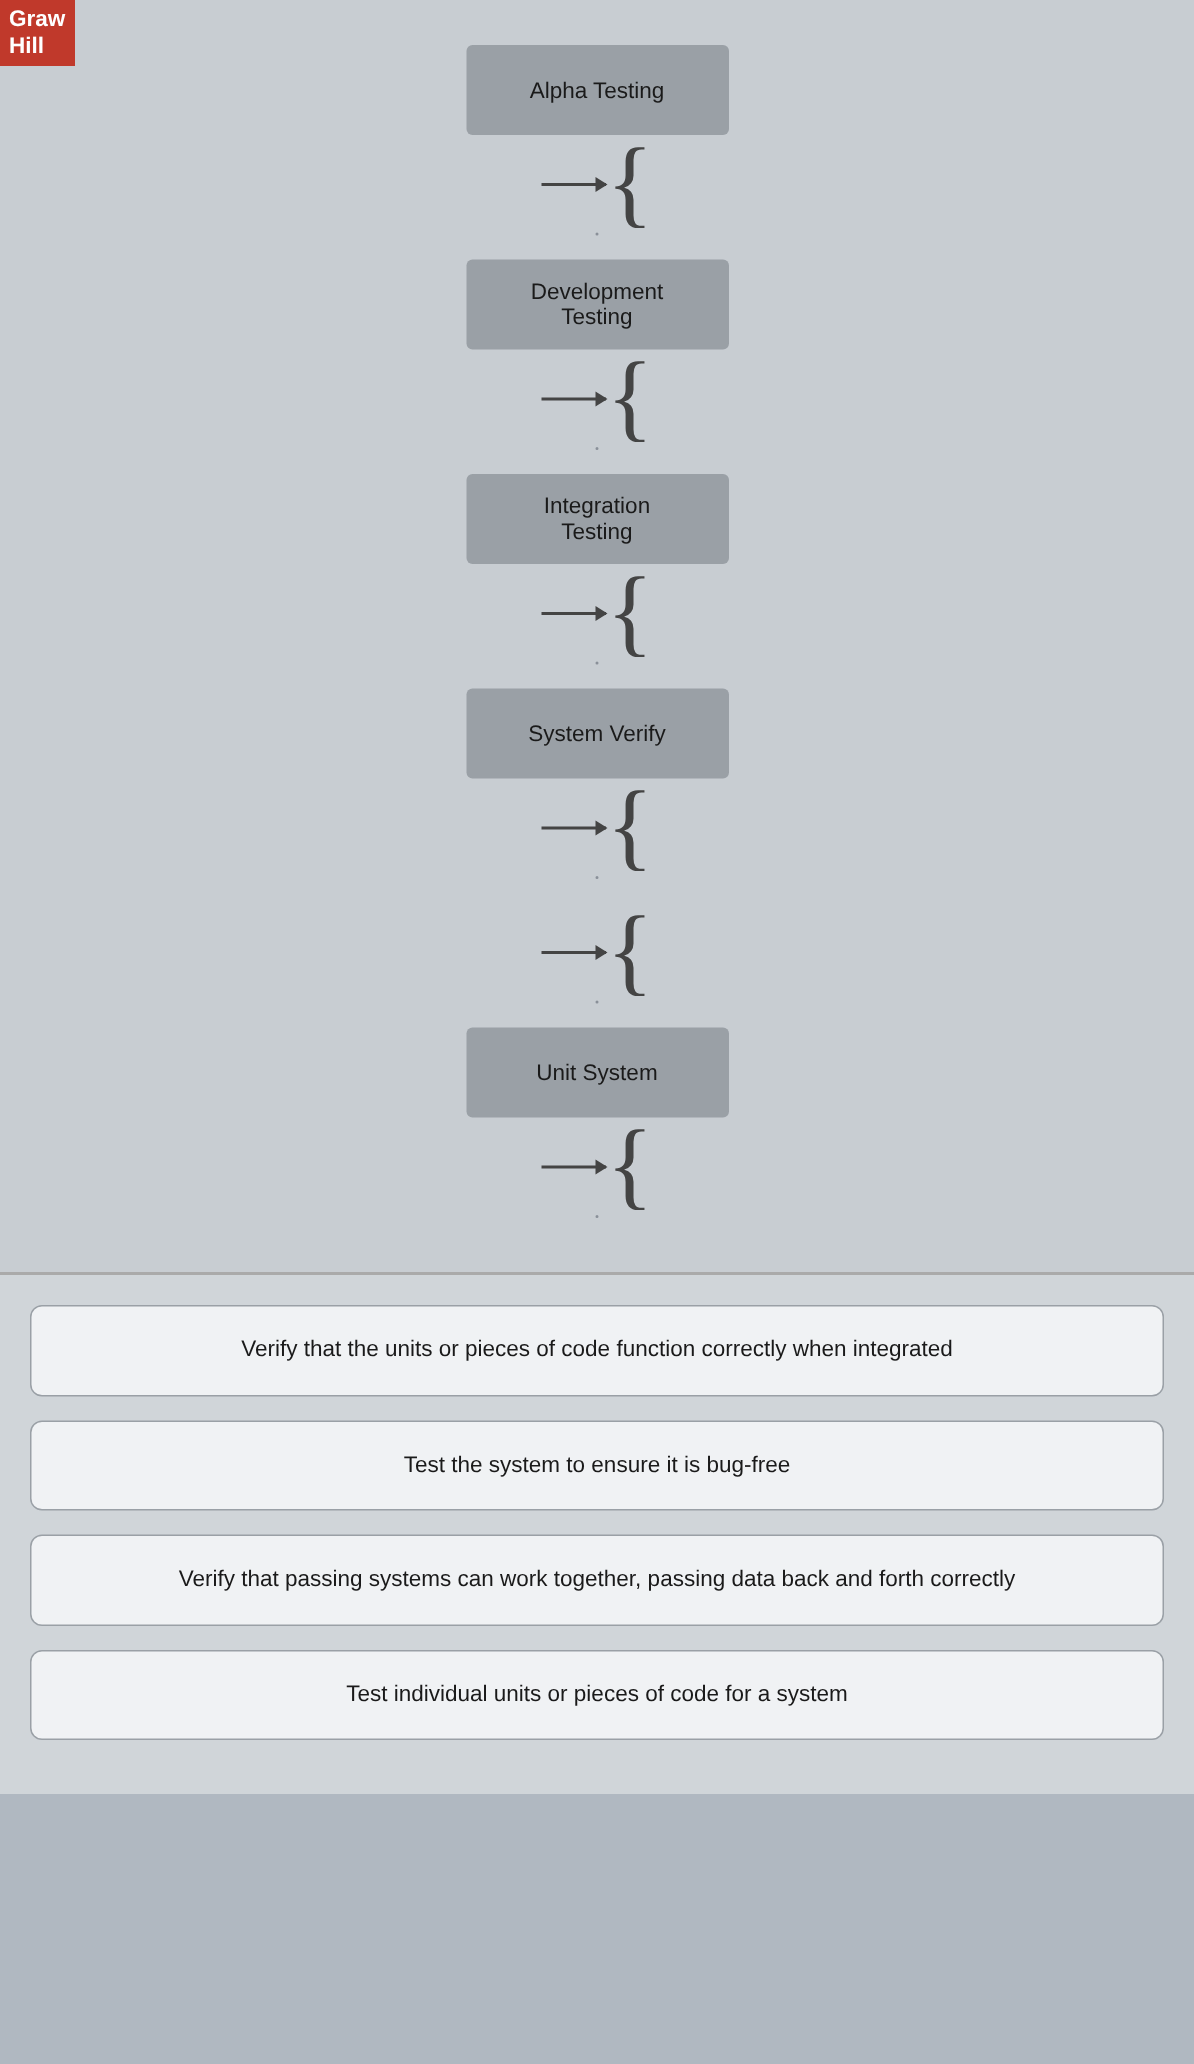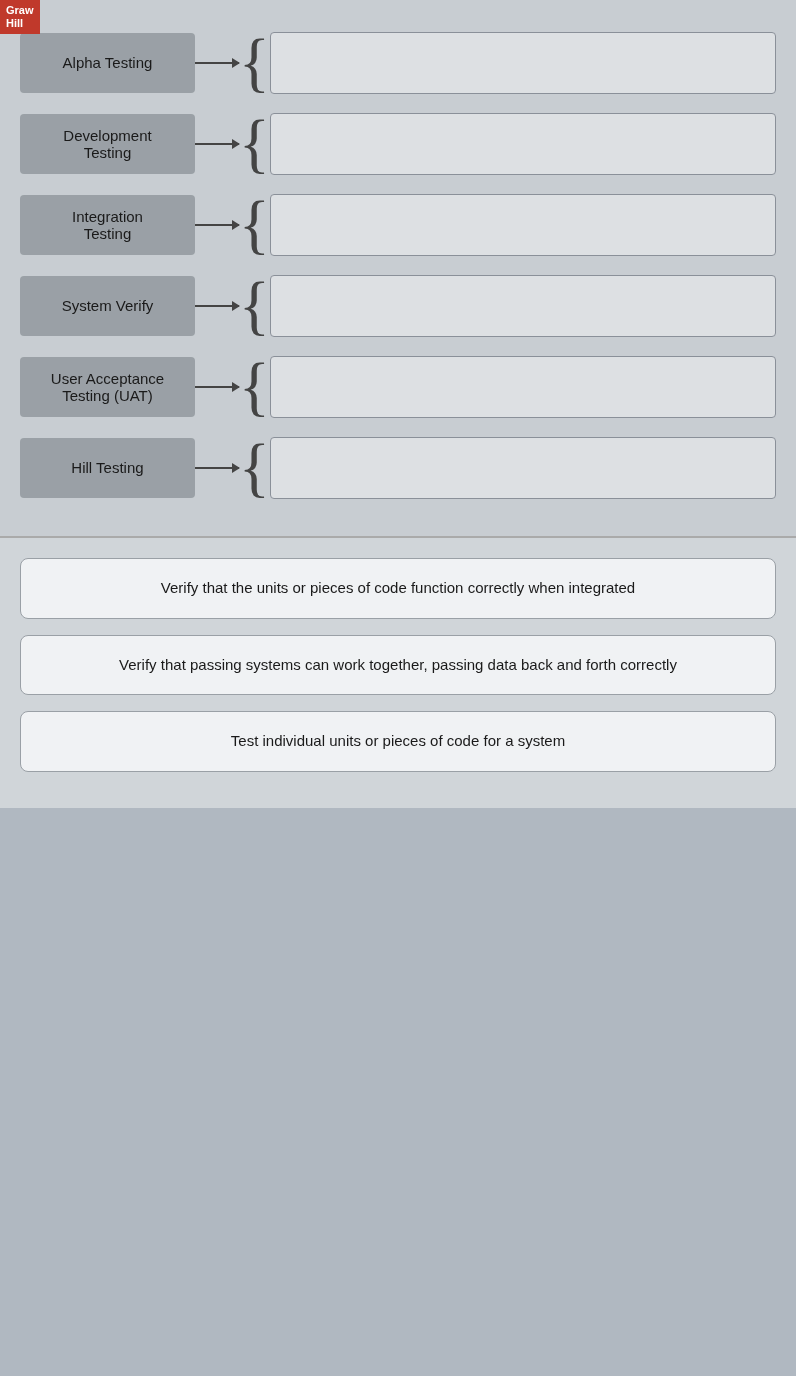--- a/index.html
+++ b/index.html
@@ -11,21 +11,21 @@
       min-height: 1376px;
       position: relative;
     }
 
     .logo {
       position: absolute;
       top: 0;
       left: 0;
       background-color: #c0392b;
       color: white;
-      font-size: 11px;
+      font-size: 15px;
       font-weight: bold;
       padding: 4px 6px;
       line-height: 1.2;
       z-index: 10;
     }
 
     .top-section {
       background-color: #c8cdd2;
       padding: 10px 20px 20px 20px;
       padding-top: 30px;
@@ -64,20 +64,21 @@
       font-size: 15px;
       color: #1a1a1a;
       line-height: 1.5;
       cursor: grab;
     }
 
     .row-wrapper {
       display: flex;
       align-items: center;
       margin-bottom: 16px;
+      flex-direction: column;
     }
 
     
     .arrow-brace {
       display: flex;
       align-items: center;
       width: 75px;
       flex-shrink: 0;
     }
 
@@ -155,45 +156,47 @@
   <div class="row-wrapper">
     <div class="label-box">System Verify</div>
     <div class="arrow-brace">
       <div class="horiz-line"></div>
       <span class="brace-char">{</span>
     </div>
     <div class="drop-box"></div>
   </div>
 
   <div class="row-wrapper">
-    <div class="label-box">User Acceptance<br>Testing (UAT)</div>
-    <div class="arrow-brace">
-      <div class="horiz-line"></div>
-      <span class="brace-char">{</span>
-    </div>
-    <div class="drop-box"></div>
-  </div>
-
-  <div class="row-wrapper">
-    <div class="label-box">Hill Testing</div>
+    <div class="arrow-brace">
+      <div class="horiz-line"></div>
+      <span class="brace-char">{</span>
+    </div>
+    <div class="drop-box"></div>
+  </div>
+
+  <div class="row-wrapper">
+    <div class="label-box">Unit System</div>
     <div class="arrow-brace">
       <div class="horiz-line"></div>
       <span class="brace-char">{</span>
     </div>
     <div class="drop-box"></div>
   </div>
 
 </div>
 
 <div class="bottom-section">
 
   <div class="answer-card">
     <span>Verify that the units or pieces of code function correctly when integrated</span>
   </div>
 
+  <div class="answer-card">
+    <span>Test the system to ensure it is bug-free</span>
+  </div>
 
 
 
   <div class="answer-card">
     <span>Verify that passing systems can work together, passing data back and forth correctly</span>
   </div>
 
   <div class="answer-card">
     <span>Test individual units or pieces of code for a system</span>
   </div>

